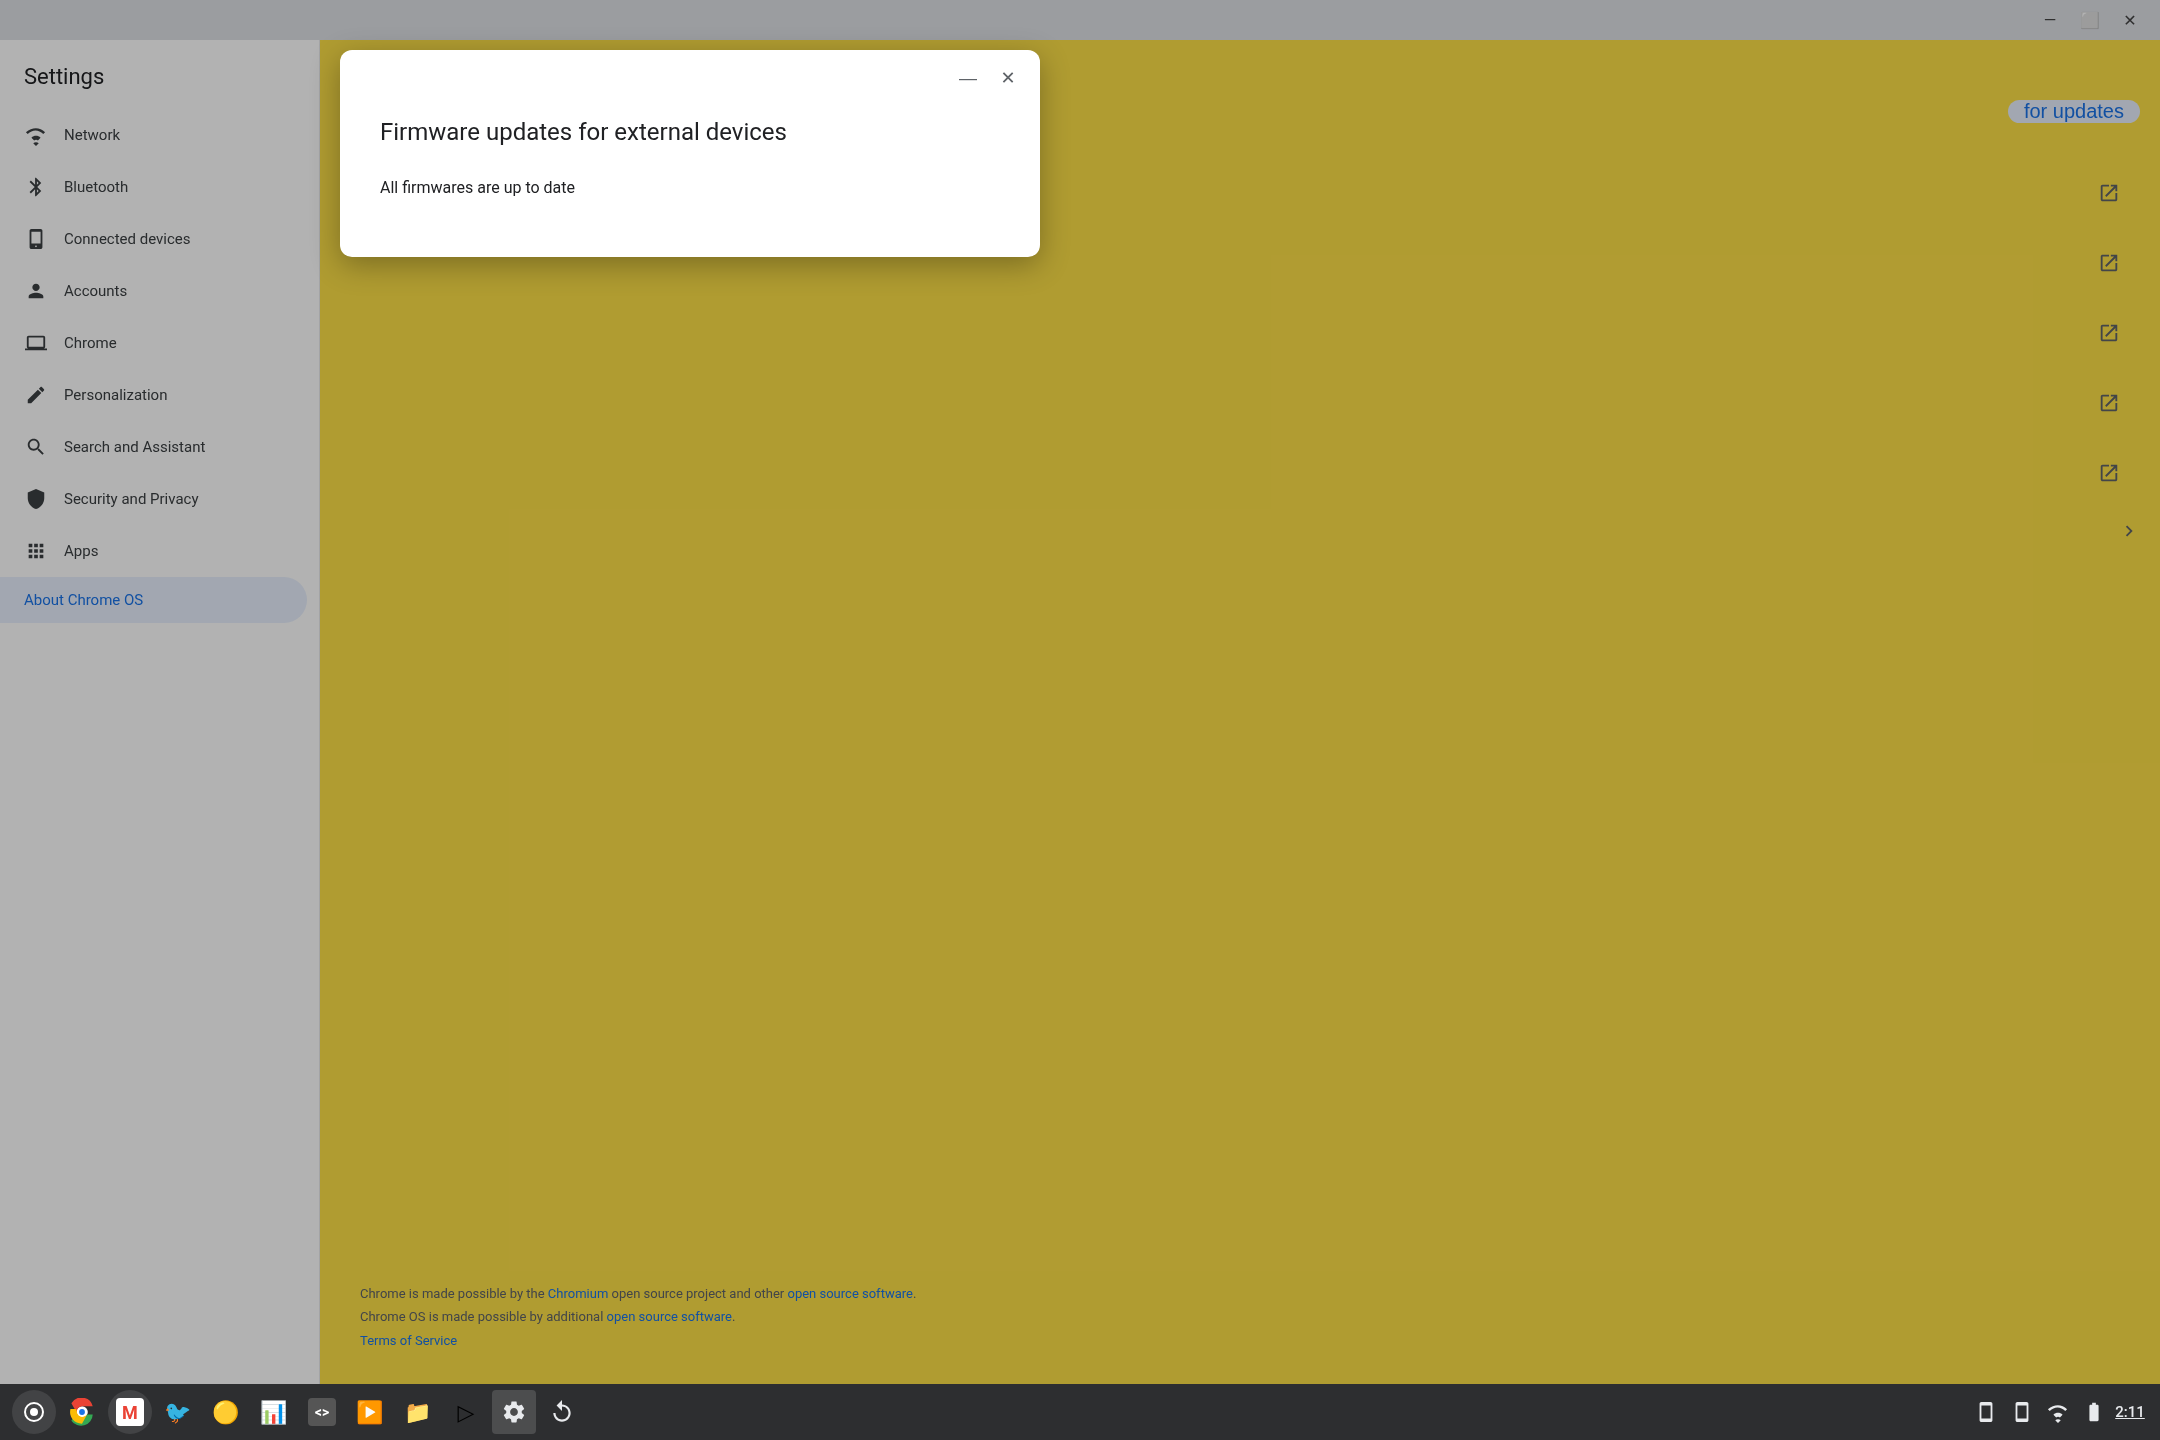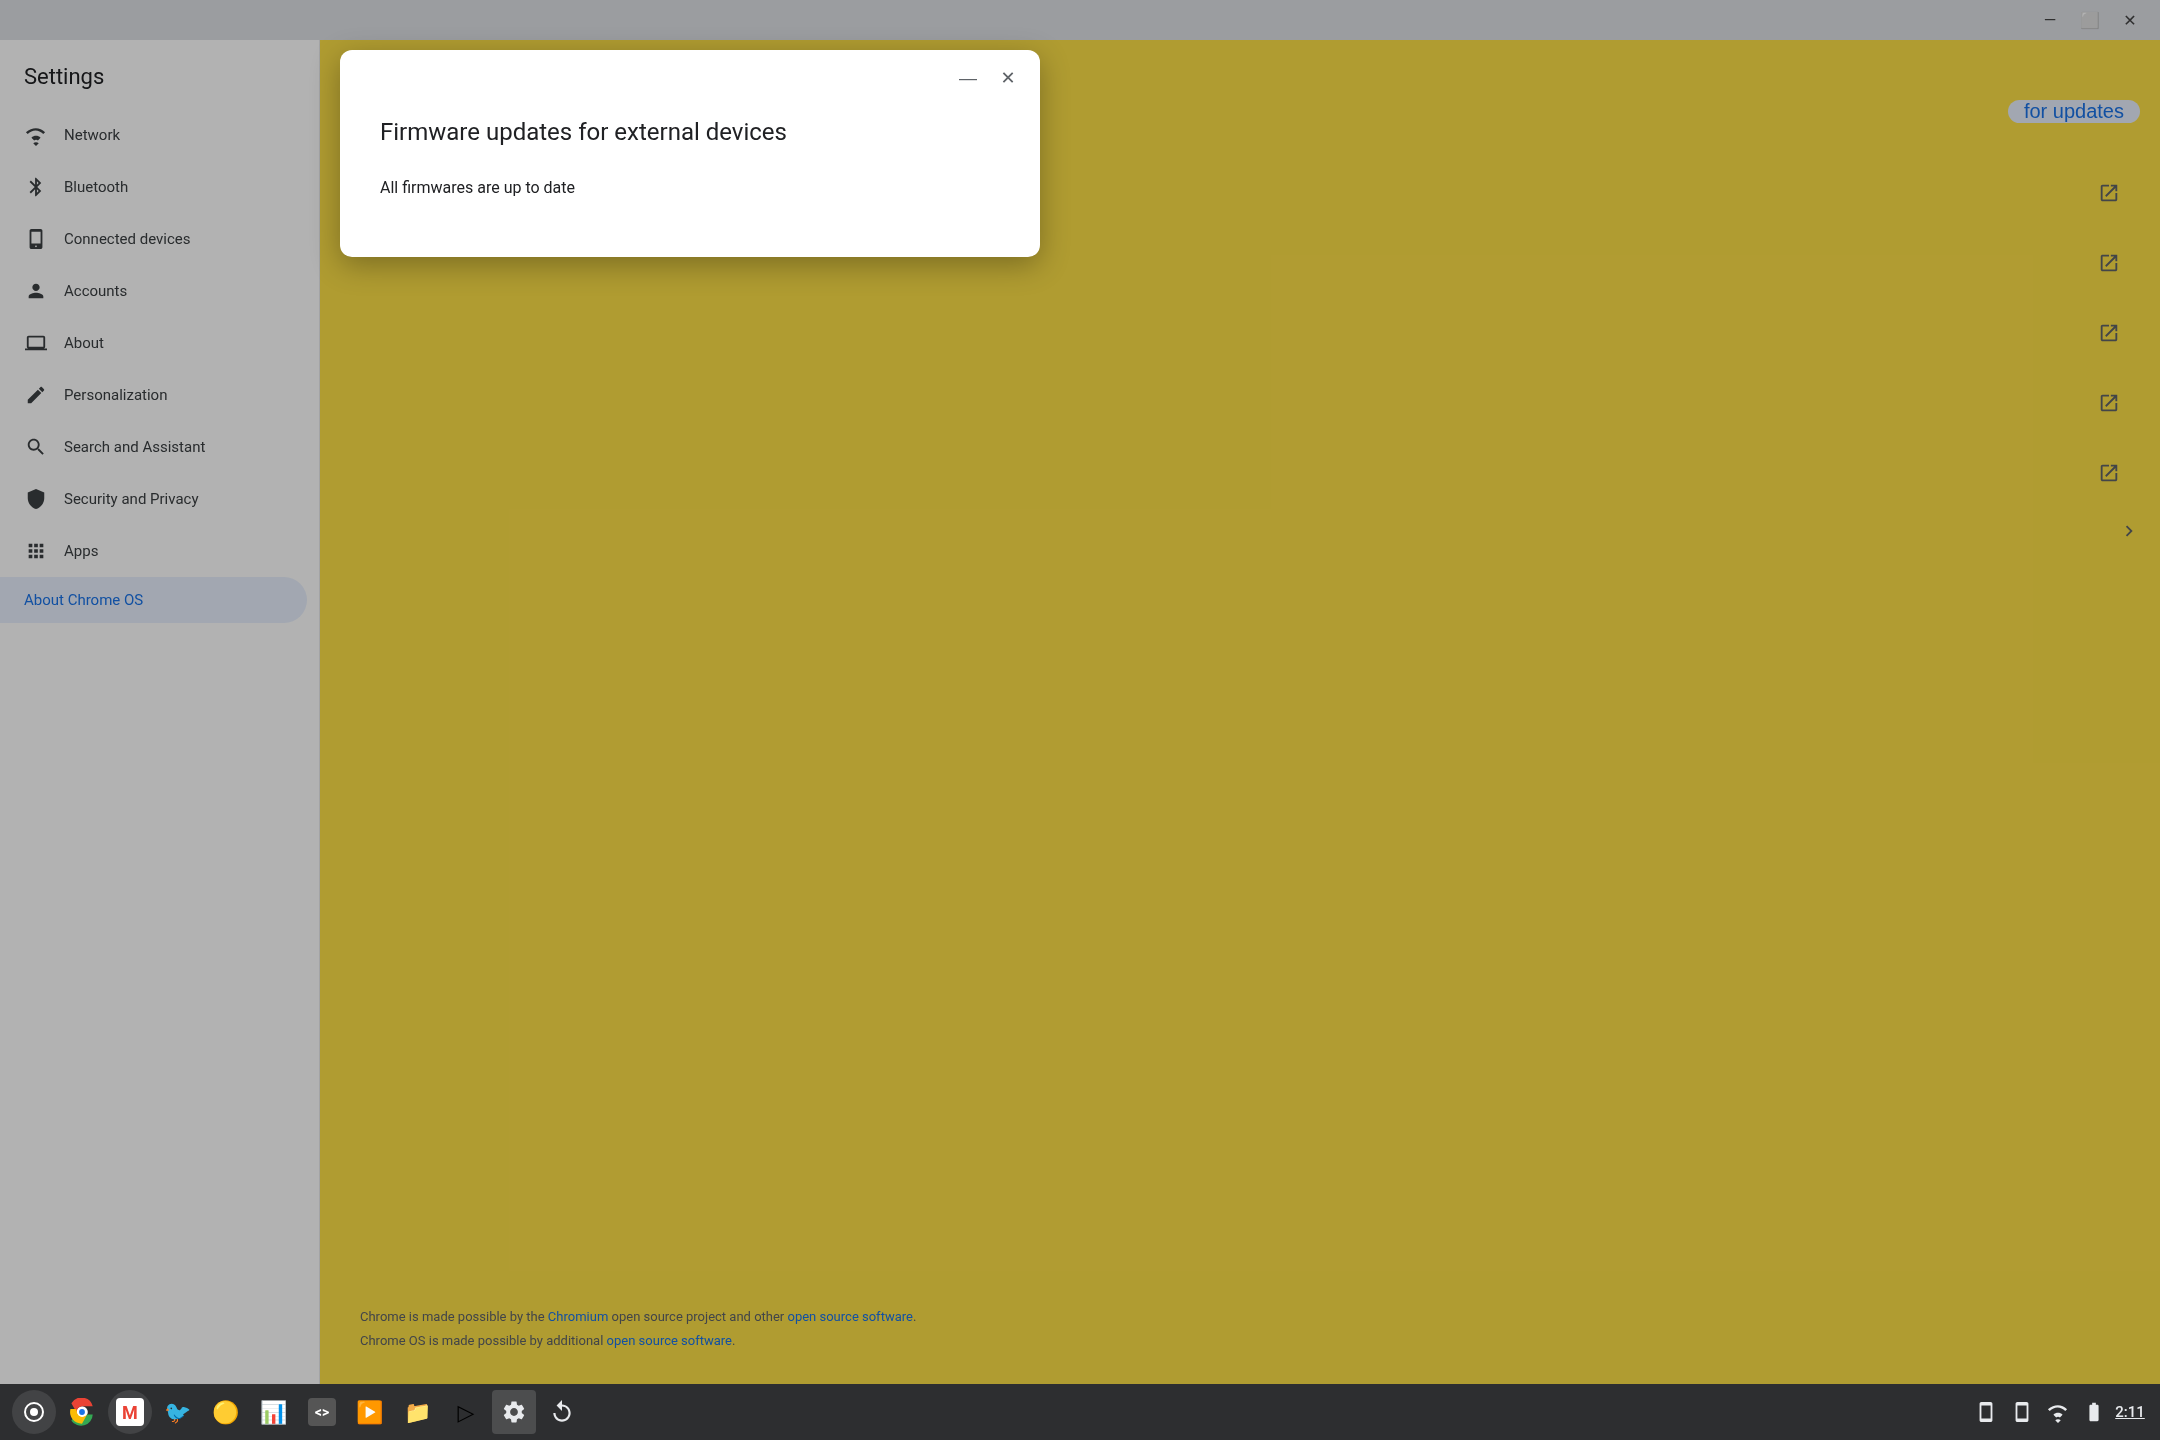--- a/index.html
+++ b/index.html
@@ -257,21 +257,21 @@
       </span>
       <span>Accounts</span>
     </div>
 
     <div class="sidebar-item">
       <span class="icon">
         <svg width="22" height="22" viewBox="0 0 24 24" fill="currentColor">
           <path d="M20 18c1.1 0 2-.9 2-2V6c0-1.1-.9-2-2-2H4c-1.1 0-2 .9-2 2v10c0 1.1.9 2 2 2H0v2h24v-2h-4zM4 6h16v10H4V6z"></path>
         </svg>
       </span>
-      <span>About</span>
+      <span>Chrome</span>
     </div>
 
     <div class="sidebar-item">
       <span class="icon">
         <svg width="22" height="22" viewBox="0 0 24 24" fill="currentColor">
           <path d="M3 17.25V21h3.75L17.81 9.94l-3.75-3.75L3 17.25zM20.71 7.04c.39-.39.39-1.02 0-1.41l-2.34-2.34c-.39-.39-1.02-.39-1.41 0l-1.83 1.83 3.75 3.75 1.83-1.83z"></path>
         </svg>
       </span>
       <span>Personalization</span>
     </div>
@@ -345,20 +345,23 @@
         <path d="M10 6L8.59 7.41 13.17 12l-4.58 4.59L10 18l6-6z"></path>
       </svg>
     </div>
 
     <div style="position:absolute; bottom: 20px; left: 0; right: 0; padding: 12px 40px; font-size: 13px; color: #5f6368; line-height: 1.8;">
       <div>
         Chrome is made possible by the <a href="#" style="color:#1a73e8; text-decoration:none;">Chromium</a> open source project and other <a href="#" style="color:#1a73e8; text-decoration:none;">open source software</a>.
       </div>
       <div>
         Chrome OS is made possible by additional <a href="#" style="color:#1a73e8; text-decoration:none;">open source software</a>.
+      </div>
+      <div>
+        <a href="#" style="color:#1a73e8; text-decoration:none;">Terms of Service</a>
       </div>
     </div>
   </div>
 </div>
 
 <div class="overlay"></div>
 
 <div class="modal">
   <div class="modal-toolbar">
     <button class="modal-btn">—</button>

